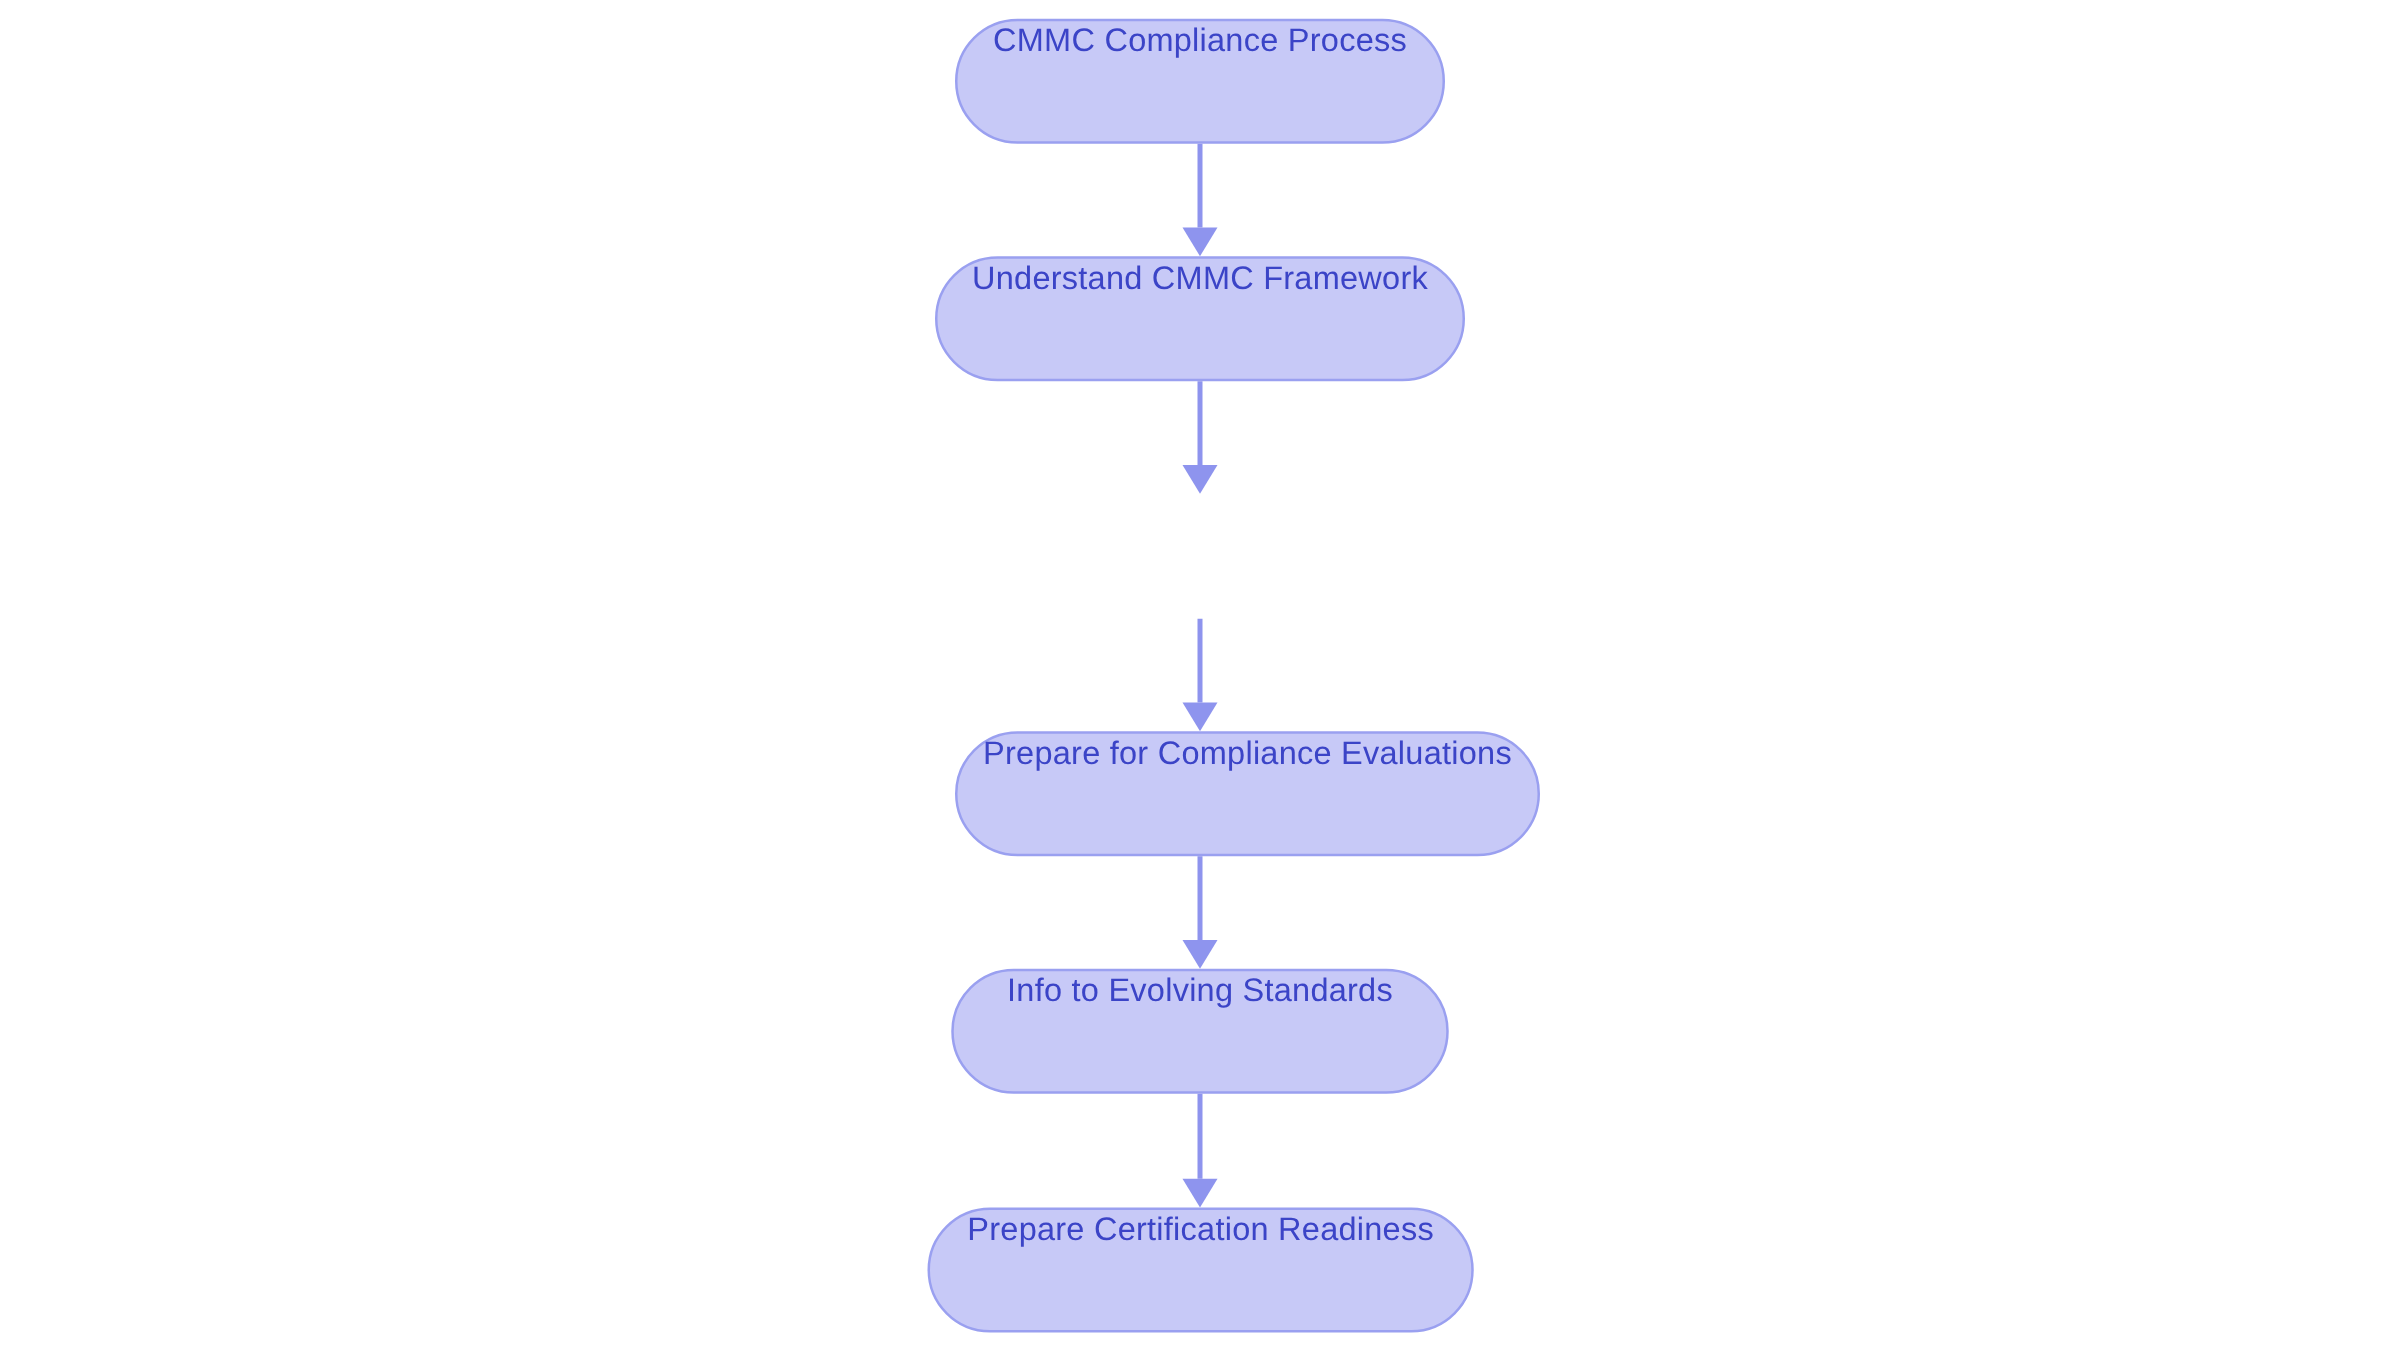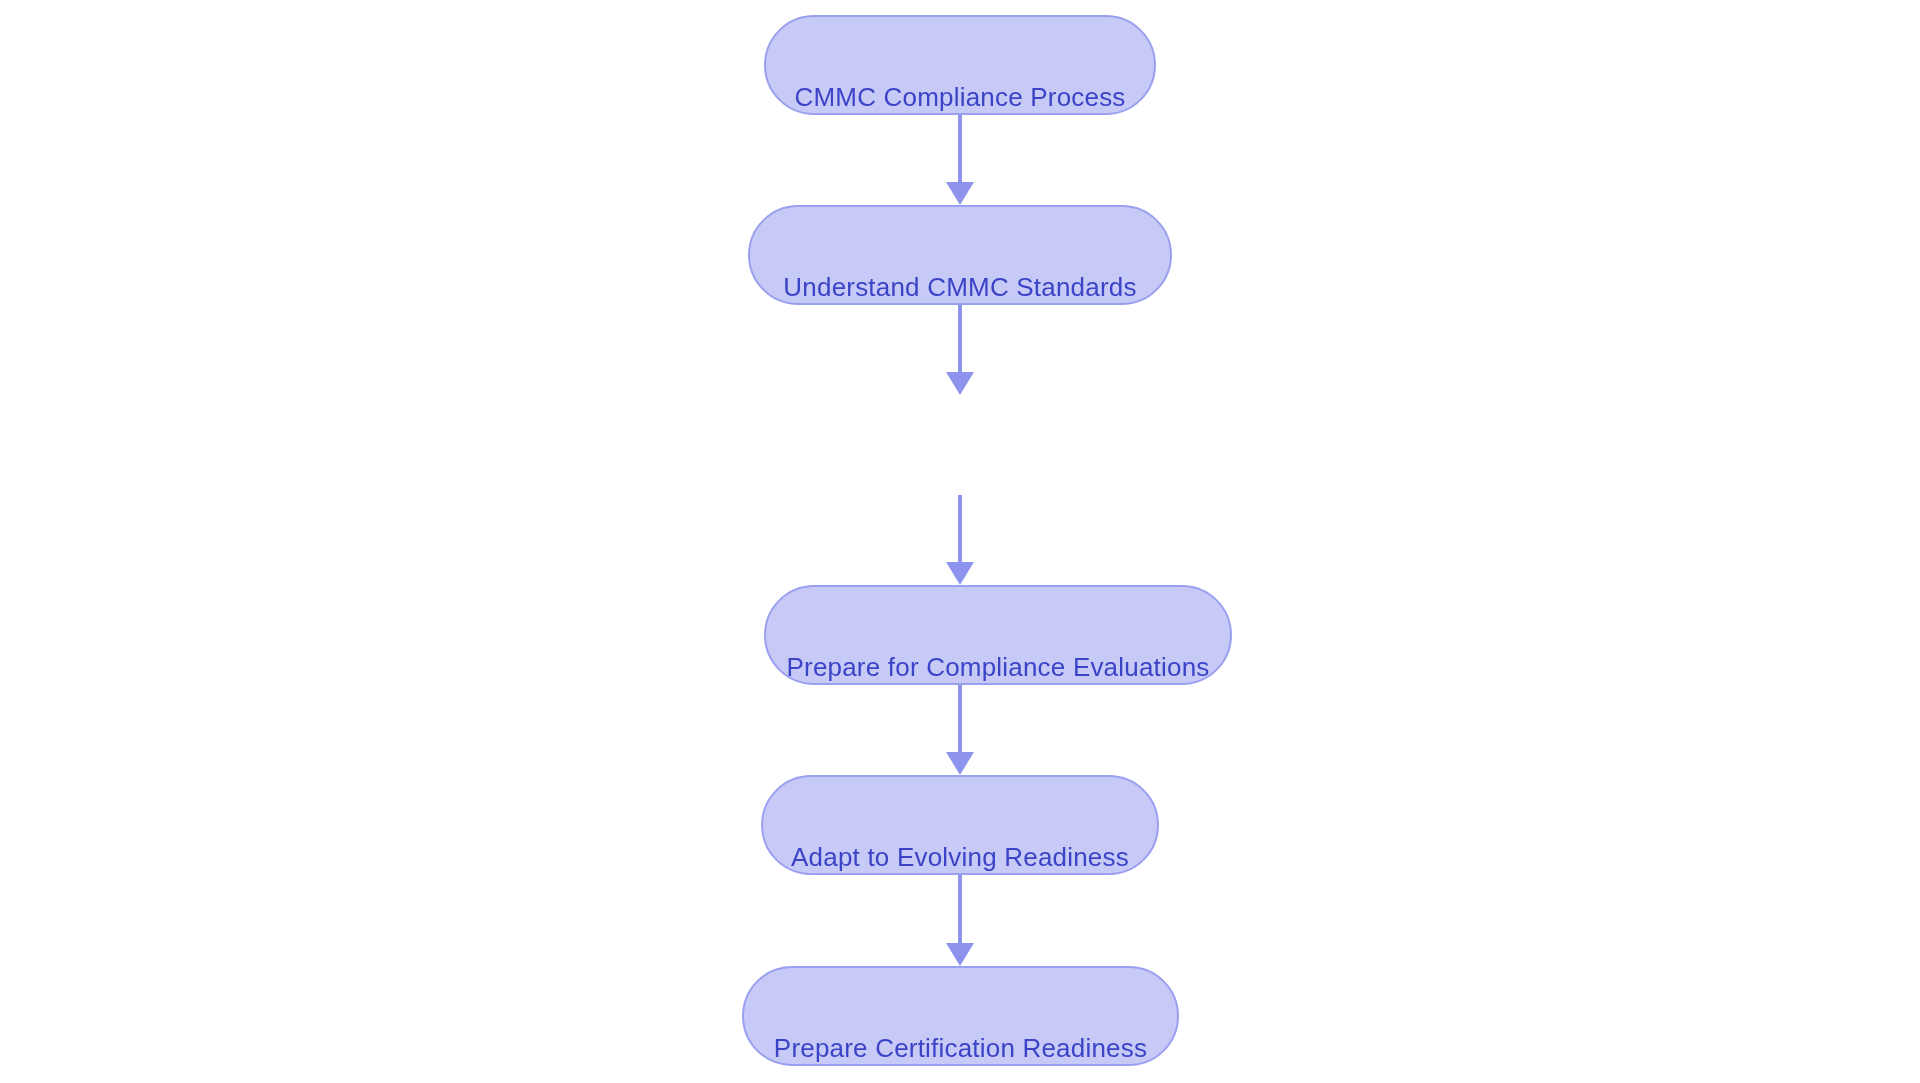--- a/index.html
+++ b/index.html
@@ -21,21 +21,21 @@
     background: var(--background);
     overflow: hidden;
   }
   .flow-node {
     position: absolute;
     height: 100px;
     background: var(--node-fill);
     border: 2px solid var(--node-border);
     border-radius: 50px;
     display: flex;
-    align-items: flex-end;
+    align-items: flex-start;
     justify-content: center;
   }
   .node-label {
     color: var(--node-text);
     font-size: 26px;
     font-weight: 400;
     letter-spacing: 0.2px;
     white-space: nowrap;
     text-align: center;
   }
@@ -67,21 +67,21 @@
   <div class="flow-node" style="left:764px; top:15px;  width:392px;">
     <span class="node-label">CMMC Compliance Process</span>
   </div>
 
   <div class="flow-arrow" style="left:946px; top:115px; height:90px;">
     <div class="arrow-line"></div>
     <div class="arrow-head"></div>
   </div>
 
   <div class="flow-node" style="left:748px; top:205px; width:424px;">
-    <span class="node-label">Understand CMMC Standards</span>
+    <span class="node-label">Understand CMMC Framework</span>
   </div>
 
   <div class="flow-arrow" style="left:946px; top:305px; height:90px;">
     <div class="arrow-line"></div>
     <div class="arrow-head"></div>
   </div>
 
 
   <div class="flow-arrow" style="left:946px; top:495px; height:90px;">
     <div class="arrow-line"></div>
@@ -91,21 +91,21 @@
   <div class="flow-node" style="left:764px; top:585px; width:468px;">
     <span class="node-label">Prepare for Compliance Evaluations</span>
   </div>
 
   <div class="flow-arrow" style="left:946px; top:685px; height:90px;">
     <div class="arrow-line"></div>
     <div class="arrow-head"></div>
   </div>
 
   <div class="flow-node" style="left:761px; top:775px; width:398px;">
-    <span class="node-label">Adapt to Evolving Readiness</span>
+    <span class="node-label">Info to Evolving Standards</span>
   </div>
 
   <div class="flow-arrow" style="left:946px; top:875px; height:91px;">
     <div class="arrow-line"></div>
     <div class="arrow-head"></div>
   </div>
 
   <div class="flow-node" style="left:742px; top:966px; width:437px;">
     <span class="node-label">Prepare Certification Readiness</span>
   </div>

